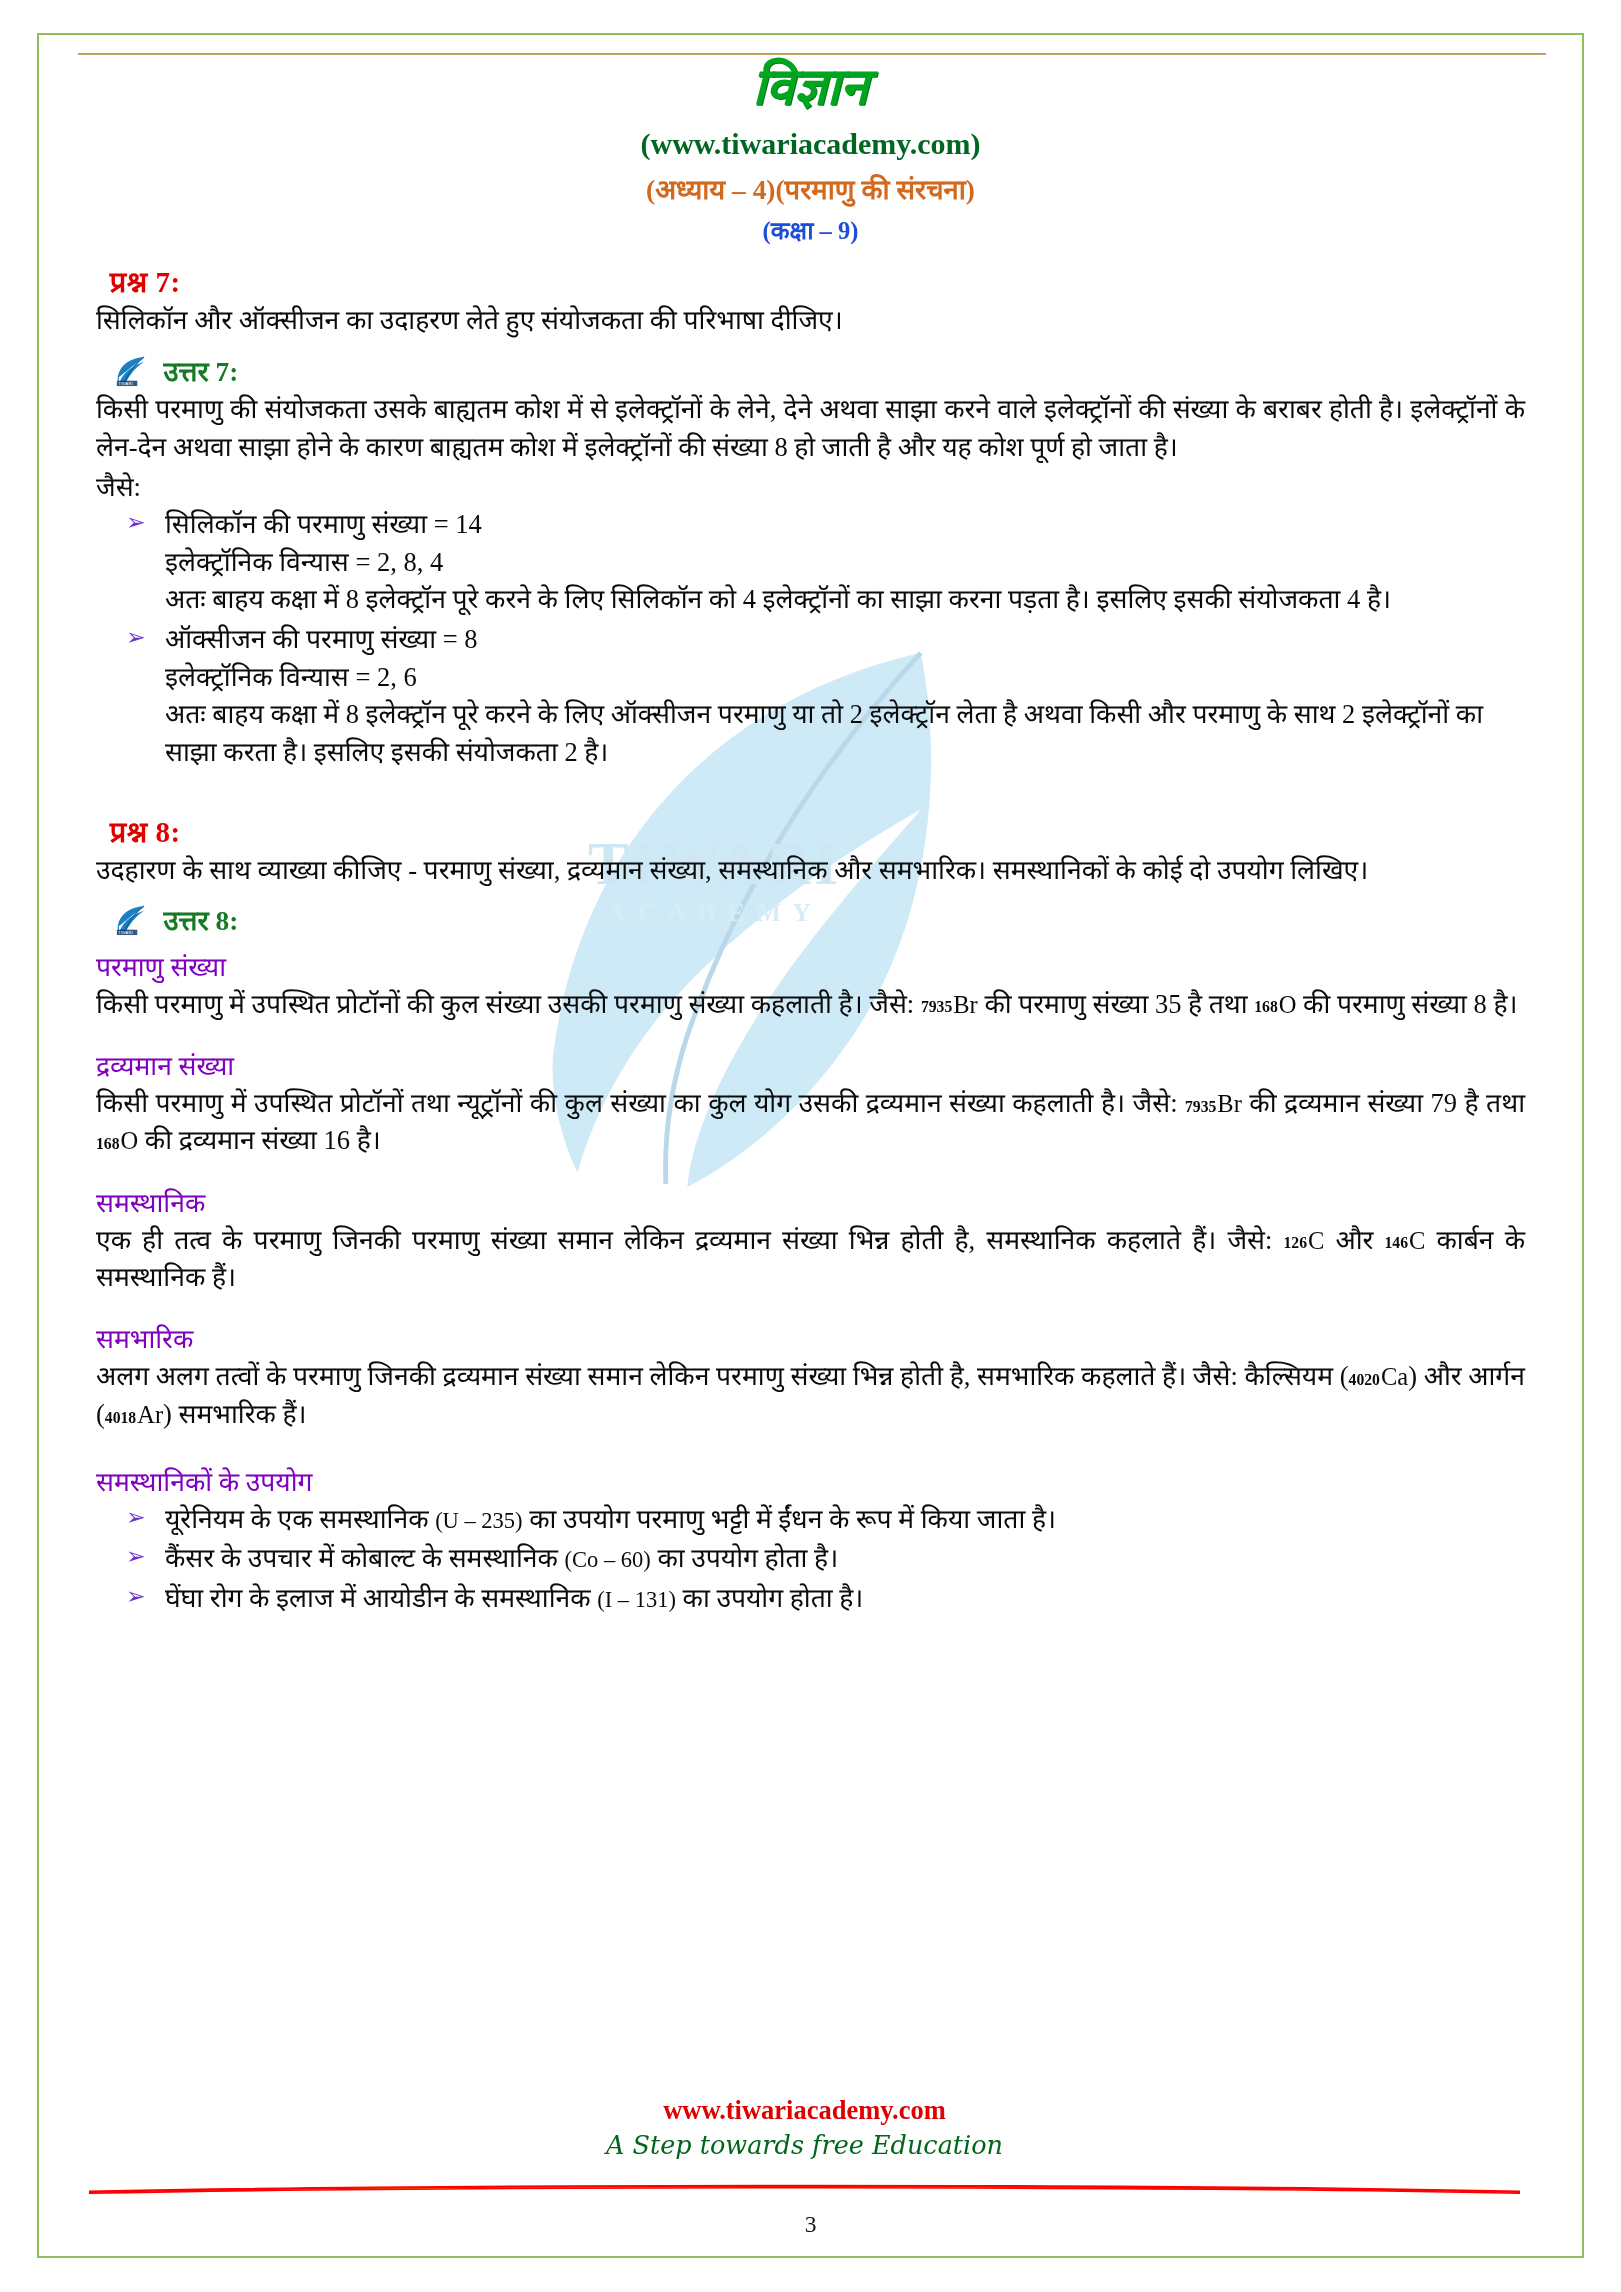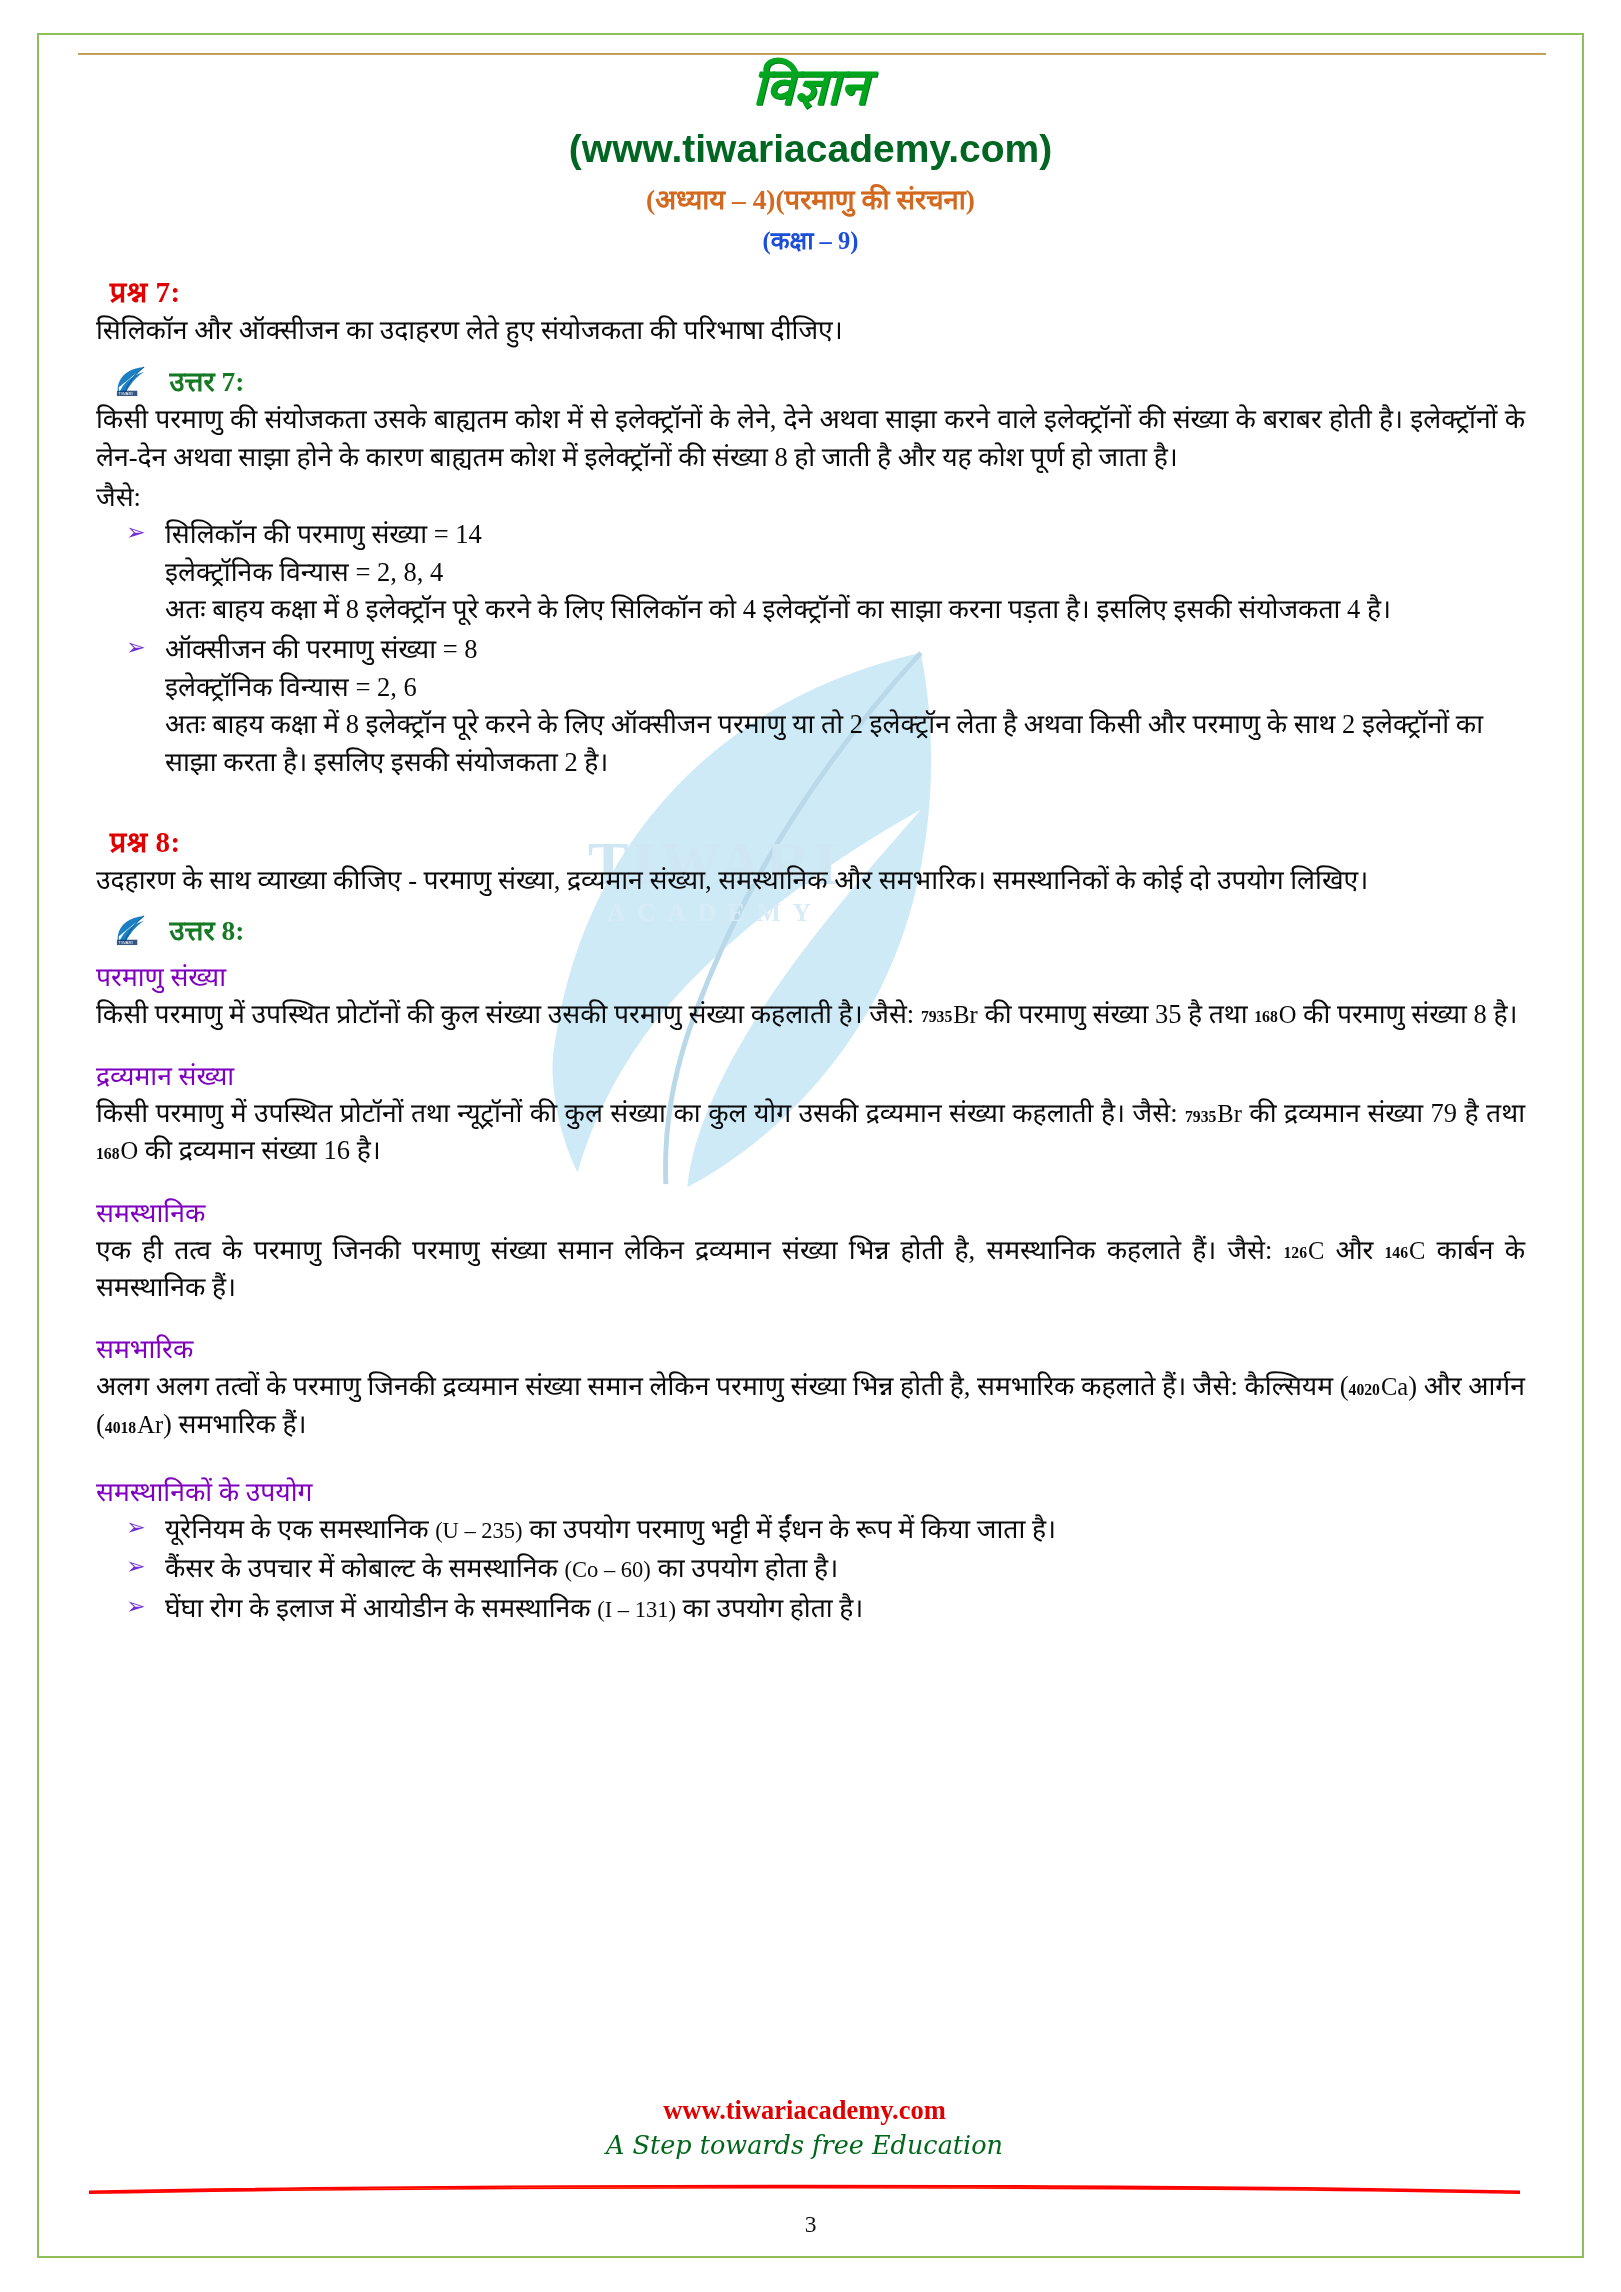--- a/index.html
+++ b/index.html
@@ -87,23 +87,23 @@
     font-family: "Liberation Serif", serif;
     font-style: italic;
     font-weight: 700;
     font-size: 51px;
     line-height: 1.0;
     margin-top: 27.4px;
     text-shadow: 1px 1px 0 #007a16;
   }
   .hdr-site {
     color: #006622;
-    font-family: Liberation Sans, sans-serif;
-    font-weight: 700;
-    font-size: 39px;
+    font-family: Liberation Serif, serif;
+    font-weight: 700;
+    font-size: 30px;
     margin-top: 13.7px;
   }
   .hdr-chapter {
     color: #d2691e;
     font-family: "Liberation Serif", serif;
     font-weight: 700;
     font-size: 27.4px;
     margin-top: 8.8px;
   }
   .hdr-class {
@@ -119,21 +119,21 @@
     color: #e00000;
     font-weight: 700;
     font-size: 29px;
     margin-top: 15.7px;
     margin-left: 13.7px;
     letter-spacing: 0.5px;
   }
   .a-head-row {
     display: flex;
     align-items: center;
-    gap: 23px;
+    gap: 17px;
     margin-top: 11.8px;
     margin-left: 17.6px;
   }
   .a-head {
     color: #157a23;
     font-weight: 700;
     font-size: 27.4px;
   }
   .leaf-ico { display: block; }
 

